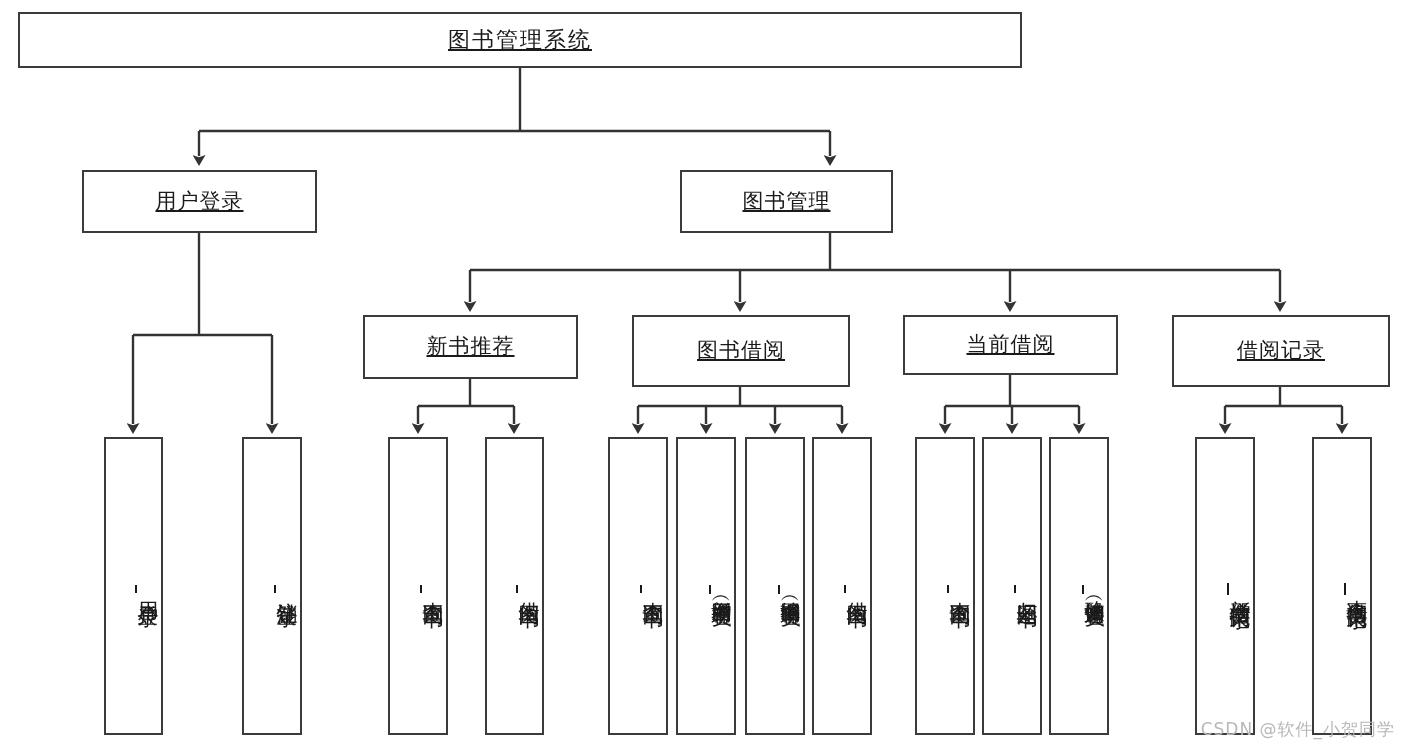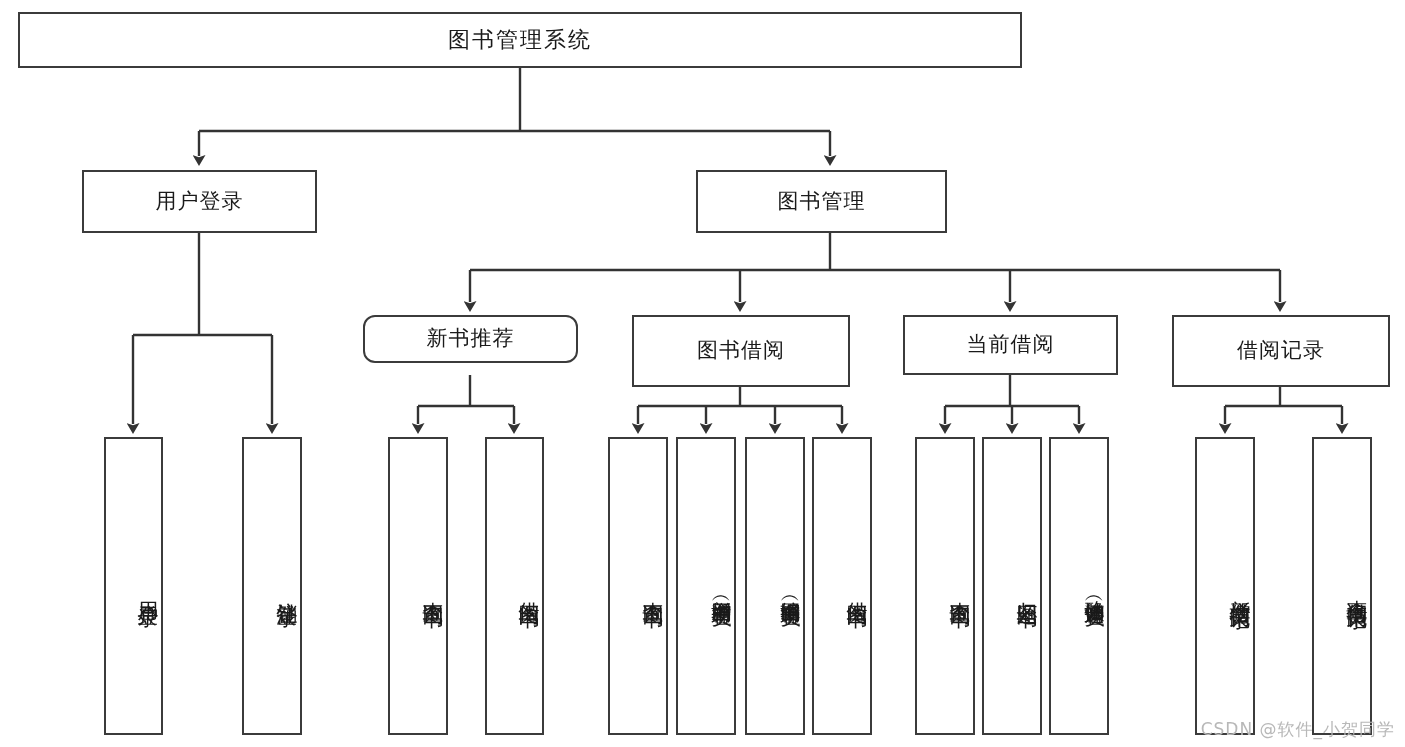--- a/index.html
+++ b/index.html
@@ -55,20 +55,21 @@
     justify-content: center;
     padding-top: 6px;
   }
   .node.vert.tall-text {
     font-size: 20px;
     letter-spacing: 1px;
   }
   .label {
     display: block;
     white-space: nowrap;
+    text-decoration: underline;
   }
   #watermark {
     position: absolute;
     right: 10px;
     bottom: 6px;
     font-size: 17px;
     color: #b8b8b8;
     letter-spacing: 1px;
     white-space: nowrap;
     font-family: "DejaVu Sans", "Liberation Sans", sans-serif;
@@ -130,25 +131,25 @@
     </g>
   </svg>
 
   <div class="node horiz root" style="left:18px; top:12px; width:1004px; height:56px;">
     <span class="label">图书管理系统</span>
   </div>
 
   <div class="node horiz" style="left:82px; top:170px; width:235px; height:63px;">
     <span class="label">用户登录</span>
   </div>
-  <div class="node horiz" style="left:696px; top:170px; width:251px; height:63px;">
+  <div class="node horiz" style="left:680px; top:170px; width:213px; height:63px;">
     <span class="label">图书管理</span>
   </div>
 
-  <div class="node horiz" style="left:363px; top:315px; width:215px; height:48px;border-radius:12px;">
+  <div class="node horiz" style="left:363px; top:315px; width:215px; height:64px;">
     <span class="label">新书推荐</span>
   </div>
   <div class="node horiz" style="left:632px; top:315px; width:218px; height:72px;">
     <span class="label">图书借阅</span>
   </div>
   <div class="node horiz" style="left:903px; top:315px; width:215px; height:60px;">
     <span class="label">当前借阅</span>
   </div>
   <div class="node horiz" style="left:1172px; top:315px; width:218px; height:72px;">
     <span class="label">借阅记录</span>

